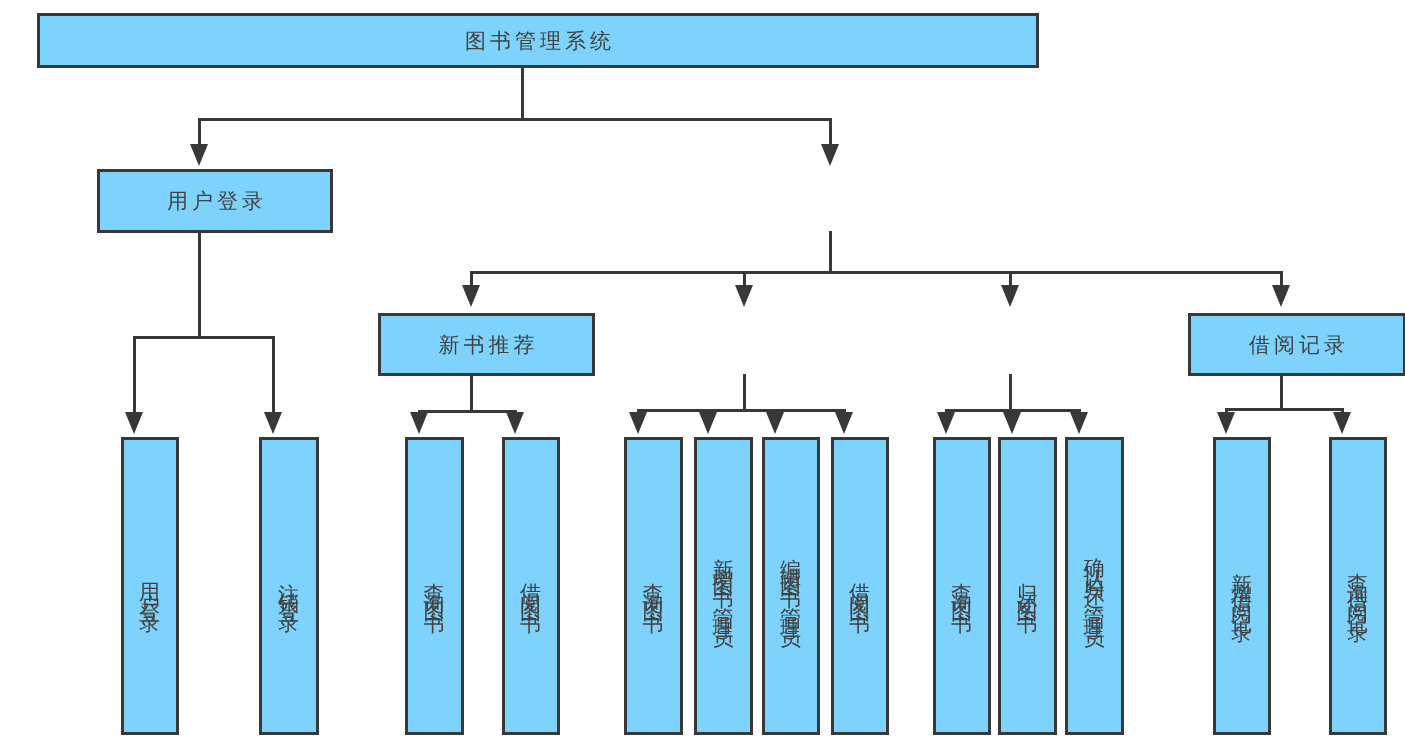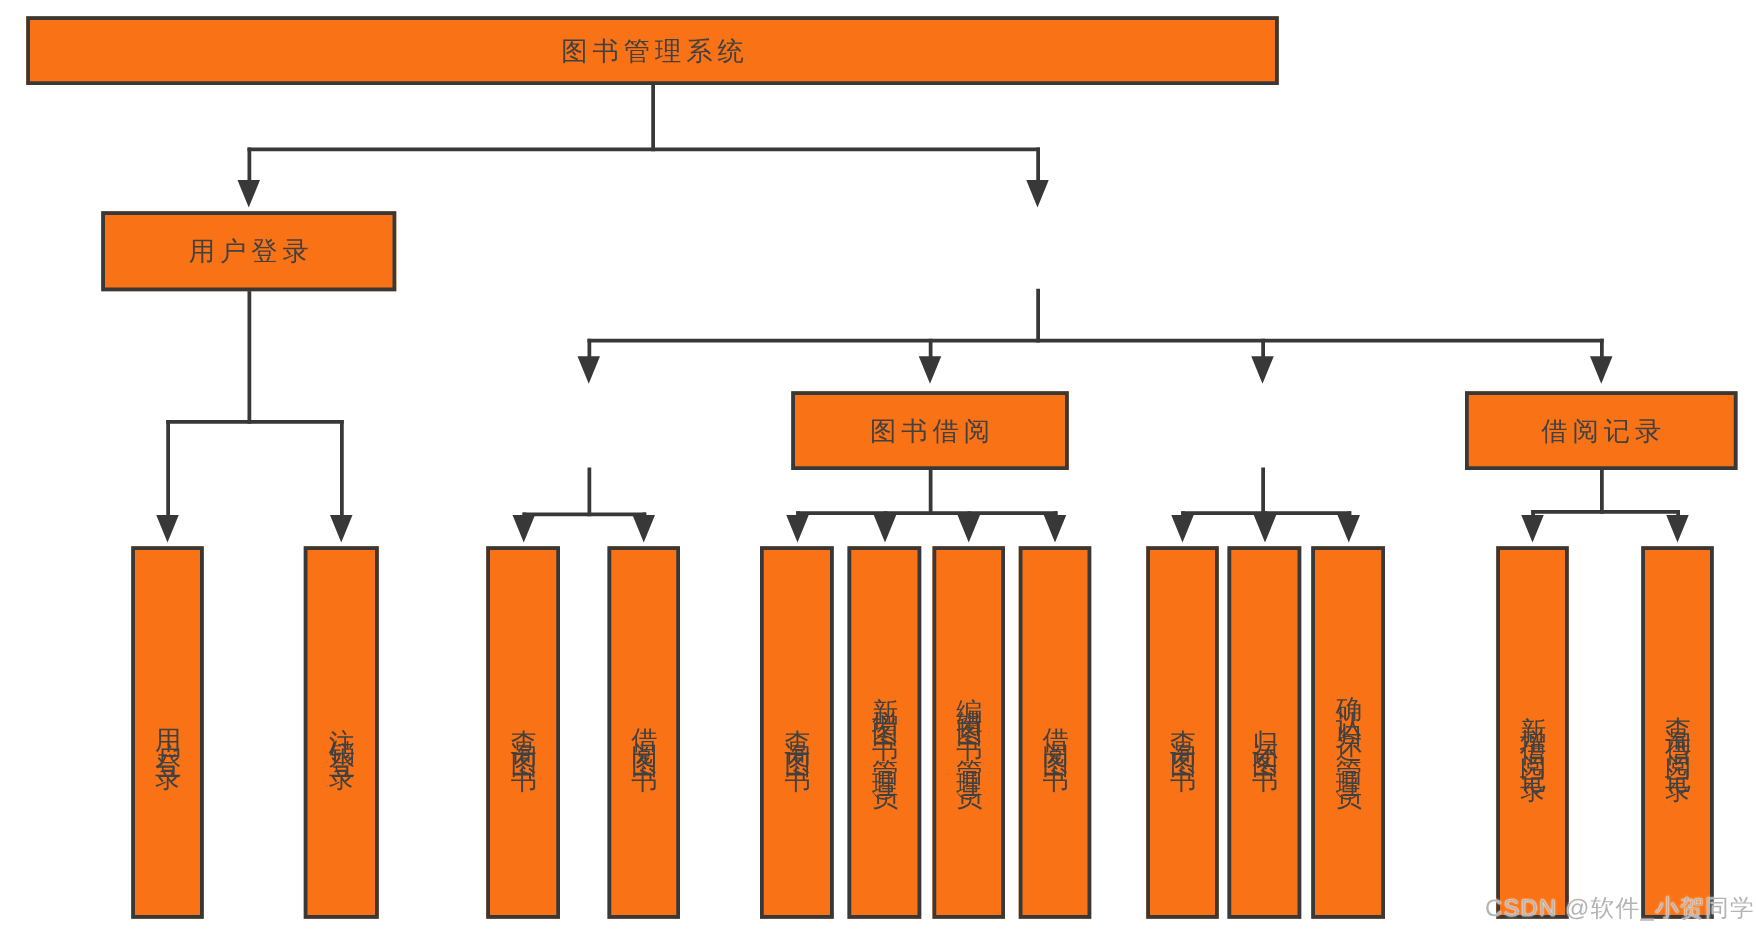--- a/index.html
+++ b/index.html
@@ -10,26 +10,27 @@
     background: #ffffff;
     font-family: "Liberation Sans", sans-serif;
     overflow: hidden;
     --line-color: #383838;
     --text-color: #414141;
     --wm-color: #b4b4b4;
   }
   .node {
     position: absolute;
     box-sizing: border-box;
-    background: #f97316;
+    background: #7dd3fc;
     border: 3px solid var(--line-color);
     display: flex;
     align-items: center;
     justify-content: center;
     z-index: 2;
+    margin-left: 16px;
   }
   .h-node .label {
     font-size: 21px;
     letter-spacing: 4px;
     text-indent: 4px;
     color: var(--text-color);
     white-space: nowrap;
   }
   .v-node .label {
     writing-mode: vertical-rl;
@@ -60,29 +61,28 @@
     white-space: nowrap;
     z-index: 6;
     text-shadow: 0 0 2px #ffffff, 0 0 1px #ffffff;
     letter-spacing: 1px;
   }
 </style>
 </head>
 <body>
 
 <div class="stage" style="--line-color: #383838; --text-color: #414141; --wm-color: #b4b4b4; background: rgb(255, 255, 255);">
-  <div class="watermark" style="left: 1188px; top: 714px;">CSDN @软件_小贺同学</div>
 <div class="node h-node" style="left: 21px; top: 13px; width: 1002px; height: 55px;">
       <span class="label">图书管理系统</span>
     </div>
     <div class="node h-node" style="left: 81px; top: 169px; width: 236px; height: 64px;">
       <span class="label">用户登录</span>
     </div>
-    <div class="node h-node" style="left: 633px; top: 313px; width: 222px; height: 63px;">
-      <span class="label">图书借阅</span>
+    <div class="node h-node" style="left: 362px; top: 313px; width: 217px; height: 63px;">
+      <span class="label">新书推荐</span>
     </div>
     <div class="node h-node" style="left: 1172px; top: 313px; width: 218px; height: 63px;">
       <span class="label">借阅记录</span>
     </div>
     <div class="node v-node" style="left: 105px; top: 437px; width: 58px; height: 298px;">
       <span class="label">用户登录</span>
     </div>
     <div class="node v-node" style="left: 243px; top: 437px; width: 60px; height: 298px;">
       <span class="label">注销登录</span>
     </div>

